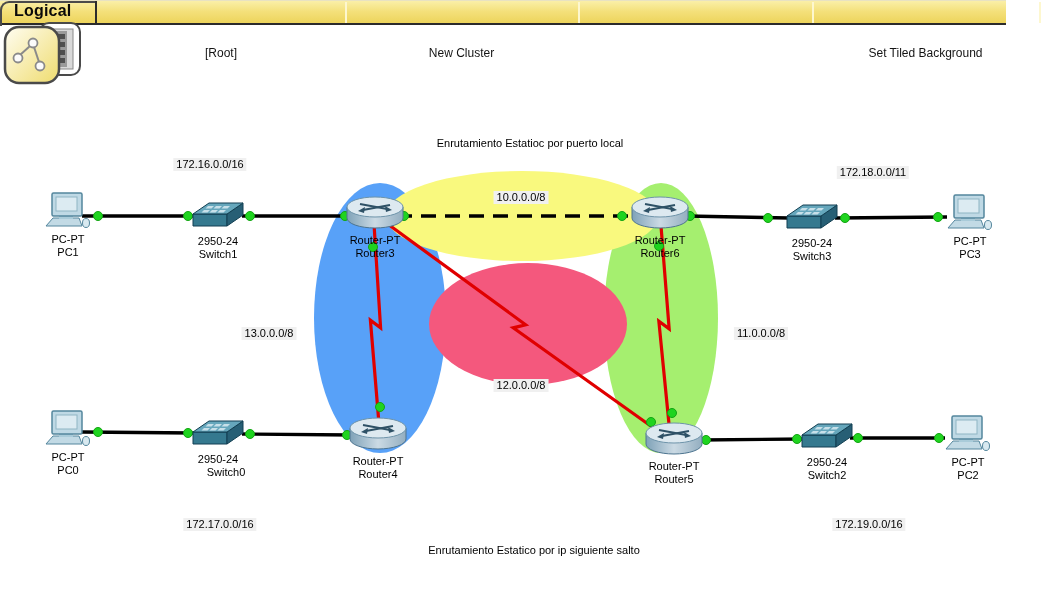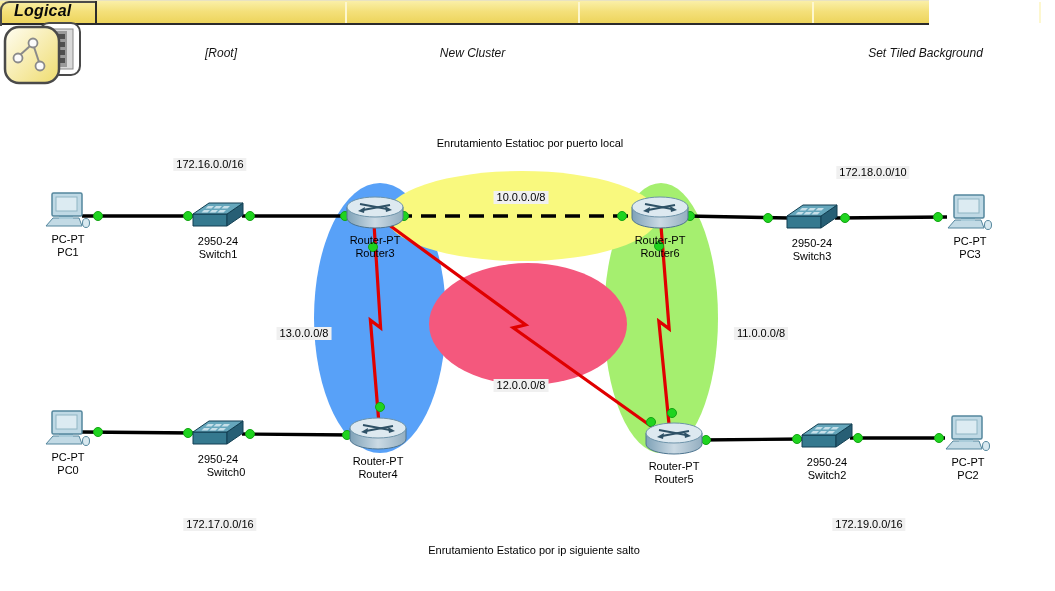--- a/index.html
+++ b/index.html
@@ -2,42 +2,41 @@
 <html><head>
 <meta charset="utf-8">
 <style>
   html,body{margin:0;padding:0;}
   body{
     width:1055px;height:591px;position:relative;overflow:hidden;
     background:#ffffff;font-family:"Liberation Sans", sans-serif;
   }
   
   .toolbar{
-    position:absolute;left:0;top:0;width:929px;height:25px;
+    position:absolute;left:0;top:0;width:1006px;height:25px;
     background:linear-gradient(180deg,#FAEFA8 0%,#F4E07A 48%,#EDD45C 100%);
     border-bottom:2px solid #2b2b2b;box-sizing:border-box;z-index:40;
     border-top:1px solid #e8e2c2;
-    font-style:italic;
   }
   .toolbar::before{
     content:"";position:absolute;left:0;top:0;width:95px;height:23px;
     border-left:2px solid #4a4a4a;border-top:2px solid #4a4a4a;
     border-radius:9px 0 0 0;pointer-events:none;
   }
   .logical{
     position:absolute;left:14px;top:1px;font-size:16px;font-weight:bold;
     color:#0a0a0a;letter-spacing:.2px;cursor:default;
   }
   .tb-seg{
     position:absolute;top:0;height:23px;display:flex;align-items:center;
     justify-content:center;font-size:12px;color:#141414;cursor:default;margin-top:40px;
   }
   .tb-seg.disabled{color:#9e9e9e;}
   .seg0{left:97px;width:248px;}
-  .seg1{left:358px;width:229px;}
+  .seg1{left:347px;width:229px;}
   .seg2{left:580px;width:230px;}
   .seg3{left:814px;width:223px;}
   .tb-sep{position:absolute;top:1px;width:2px;height:21px;background:#FDF7CF;}
   .tb-darksep{position:absolute;top:0;left:95px;width:2px;height:23px;background:#2b2b2b;}
   .sep1{left:345px;} .sep2{left:578px;} .sep3{left:812px;} .sep4{left:1039px;}
   
   .badge-wrap{position:absolute;left:0;top:0;z-index:41;}
   
   #diagram{position:absolute;left:0;top:0;z-index:1;}
   #labels{position:absolute;left:0;top:0;width:1055px;height:591px;z-index:10;}
@@ -221,23 +220,23 @@
     <div class="lbl" style="left: 226px; top: 466px;">Switch0</div>
     <div class="lbl" style="left: 378px; top: 455px;">Router-PT</div>
     <div class="lbl" style="left: 378px; top: 468px;">Router4</div>
     <div class="lbl" style="left: 674px; top: 460px;">Router-PT</div>
     <div class="lbl" style="left: 674px; top: 473px;">Router5</div>
     <div class="lbl" style="left: 827px; top: 456px;">2950-24</div>
     <div class="lbl" style="left: 827px; top: 469px;">Switch2</div>
     <div class="lbl" style="left: 968px; top: 456px;">PC-PT</div>
     <div class="lbl" style="left: 968px; top: 469px;">PC2</div>
     <div class="lbl netlbl" style="left: 210px; top: 158px;">172.16.0.0/16</div>
-    <div class="lbl netlbl" style="left: 873px; top: 166px;">172.18.0.0/10</div>
+    <div class="lbl netlbl" style="left: 873px; top: 166px;">172.18.0.0/11</div>
     <div class="lbl netlbl" style="left: 521px; top: 191px; text-align: right;">10.0.0.0/8</div>
-    <div class="lbl netlbl" style="left: 269px; top: 327px; margin-left: 35px;">13.0.0.0/8</div>
+    <div class="lbl netlbl" style="left: 269px; top: 327px;">13.0.0.0/8</div>
     <div class="lbl netlbl" style="left: 761px; top: 327px;">11.0.0.0/8</div>
     <div class="lbl netlbl" style="left: 521px; top: 371px; margin-top: 8px;">12.0.0.0/8</div>
     <div class="lbl netlbl" style="left: 220px; top: 518px;">172.17.0.0/16</div>
     <div class="lbl netlbl" style="left: 869px; top: 518px;">172.19.0.0/16</div>
     <div class="lbl" style="left: 530px; top: 137px;">Enrutamiento Estatioc por puerto local</div>
     <div class="lbl" style="left: 534px; top: 544px;">Enrutamiento Estatico por ip siguiente salto</div>
   </div>
 
 <div class="toolbar">
   <span class="logical">Logical</span>

